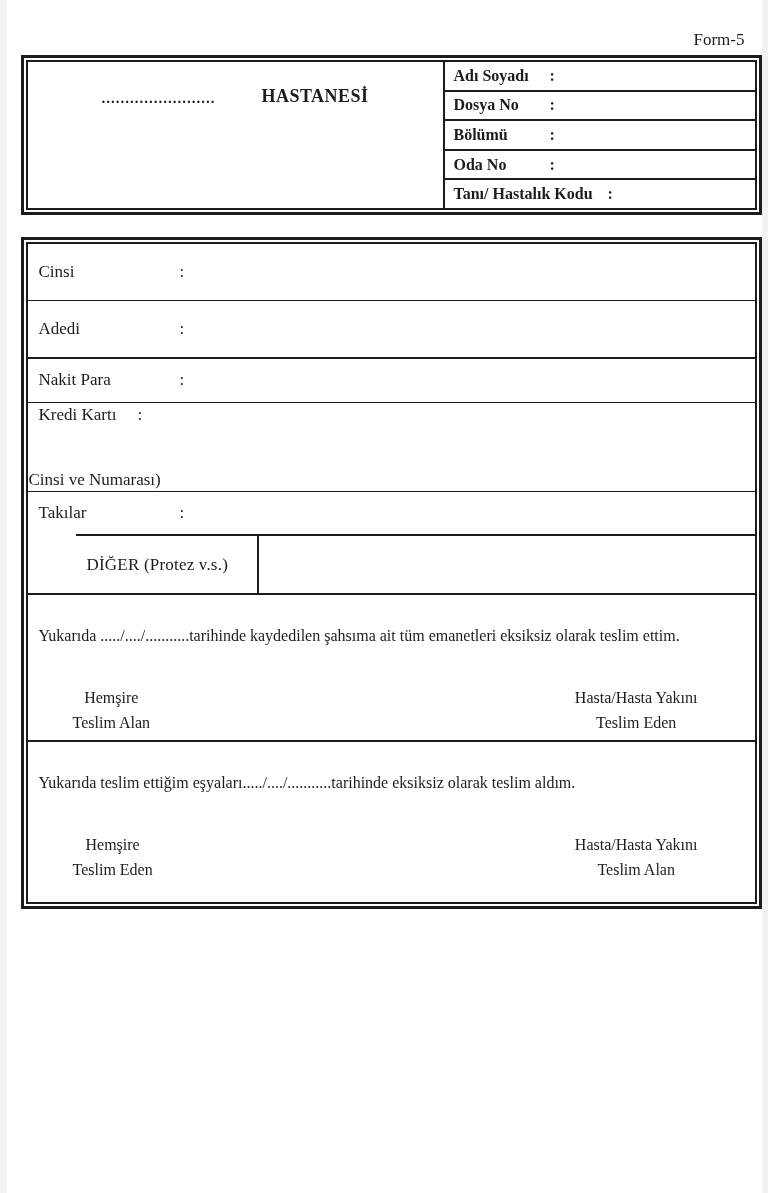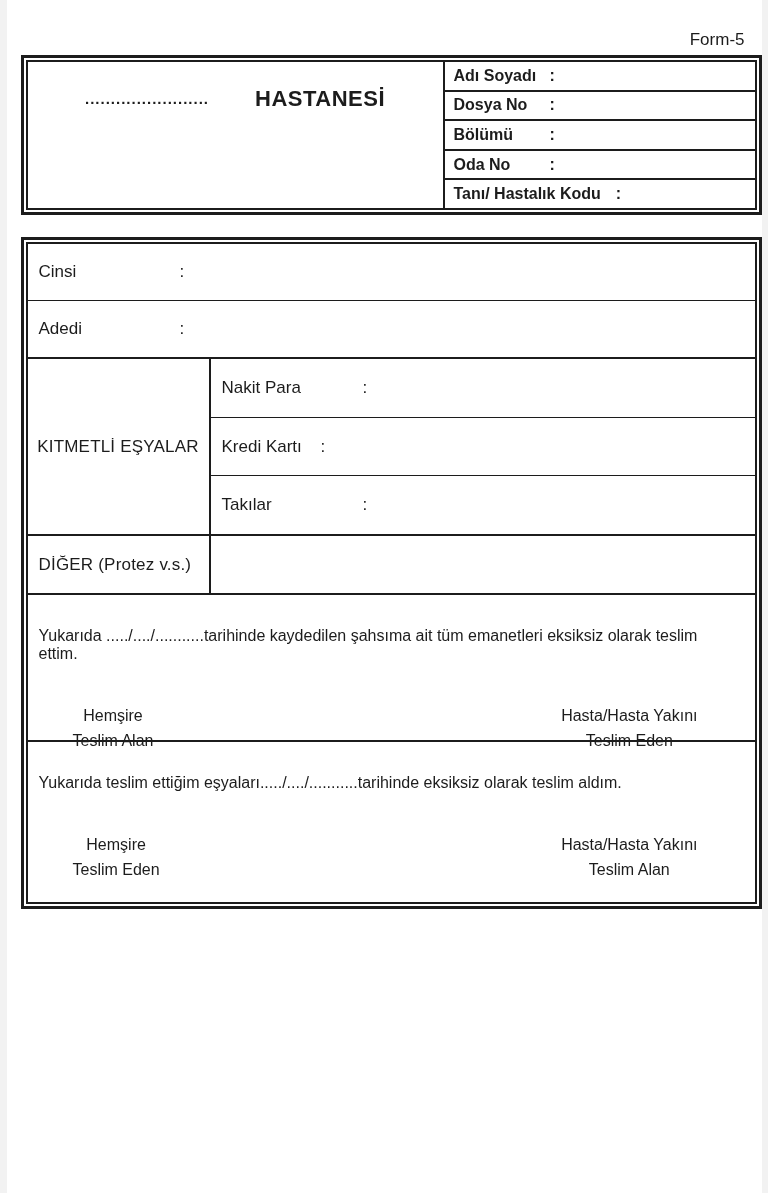--- a/index.html
+++ b/index.html
@@ -6,21 +6,21 @@
     --ink:#1c1c1c;
     --paper:#ffffff;
   }
   *{margin:0;padding:0;box-sizing:border-box;}
   html,body{background:#f2f2f2;}
   .page{
     position:relative;
     width:755px;height:1193px;
     background:var(--paper);
     color:var(--ink);
-    font-family:Liberation Sans, sans-serif;
+    font-family:Liberation Serif, serif;
     margin:0 auto;
     overflow:hidden;
   }
   .form-label{
     position:absolute;top:30px;right:17px;
     font-size:17px;
   }
   
   .tbl{
     position:absolute;left:14px;width:741px;
@@ -33,21 +33,21 @@
     display:flex;
   }
   
   .t1{top:55px;height:160px;}
   .t1-left{width:415px;display:flex;flex-direction:column;}
   .t1-hospital{
     flex:3;display:flex;align-items:flex-start;justify-content:center;
     gap:46px;padding-top:24px;
   }
   .dots{font-weight:bold;font-size:15px;letter-spacing:1px;line-height:1;padding-top:5px;}
-  .hosp{font-weight:bold;font-size:22px;letter-spacing:.5px;}
+  .hosp{font-weight:bold;font-size:18px;letter-spacing:.5px;}
   .t1-title{
     flex:2;border-top:2px solid var(--ink);
     display:flex;align-items:center;justify-content:center;
     font-weight:bold;font-size:18px;letter-spacing:.3px;
     white-space:pre-wrap;
   }
   .t1-right{flex:1;border-left:2px solid var(--ink);display:flex;flex-direction:column;}
   .hrow{
     flex:1;display:flex;align-items:center;
     padding-left:9px;font-weight:bold;font-size:16px;
@@ -55,21 +55,21 @@
   .hrow + .hrow{border-top:2px solid var(--ink);}
   .hlabel{display:inline-block;width:96px;}
   .hrow.wide .hlabel{width:auto;margin-right:15px;}
   
   .t2{top:237px;height:672px;}
   .t2-inner{flex-direction:column;}
   .bt{border-top:2px solid var(--ink);}
   .grp{display:flex;}
   .grp-a{height:113px;}
   .grp-b{height:177px;}
-  .grp-c{height:59px;}
+  .grp-c{height:59px;margin-left:48px;}
   .grp-label{
     width:183px;border-right:2px solid var(--ink);
     display:flex;align-items:center;justify-content:center;
     font-size:17px;letter-spacing:.2px;text-align:center;
   }
   .grp-label.left-al{justify-content:flex-start;padding-left:11px;text-align:left;}
   .grp-rows{flex:1;display:flex;flex-direction:column;}
   .srow{
     flex:1;display:flex;align-items:center;
     padding-left:11px;font-size:17px;gap:42px;
@@ -140,30 +140,30 @@
               <span>:</span>
           </div>
           <div class="srow">
             <span class="slabel">Adedi</span>
               <span>:</span>
           </div>
         </div>
       </div>
 
       <div class="grp grp-b bt">
-        <div class="grp-label">KITMETLİ EŞYALAR</div>
         <div class="grp-rows">
           <div class="srow">
             <span class="slabel">Nakit Para</span>
               <span>:</span>
           </div>
           <div class="srow two-line">
             <div>
               <span class="slabel">Kredi Kartı</span><span>:</span>
             </div>
+            <div class="srow-line2">Cinsi ve Numarası)</div>
           </div>
           <div class="srow">
             <span class="slabel">Takılar</span>
               <span>:</span>
           </div>
         </div>
       </div>
 
       <div class="grp grp-c bt">
         <div class="grp-label left-al">DİĞER (Protez v.s.)</div>

